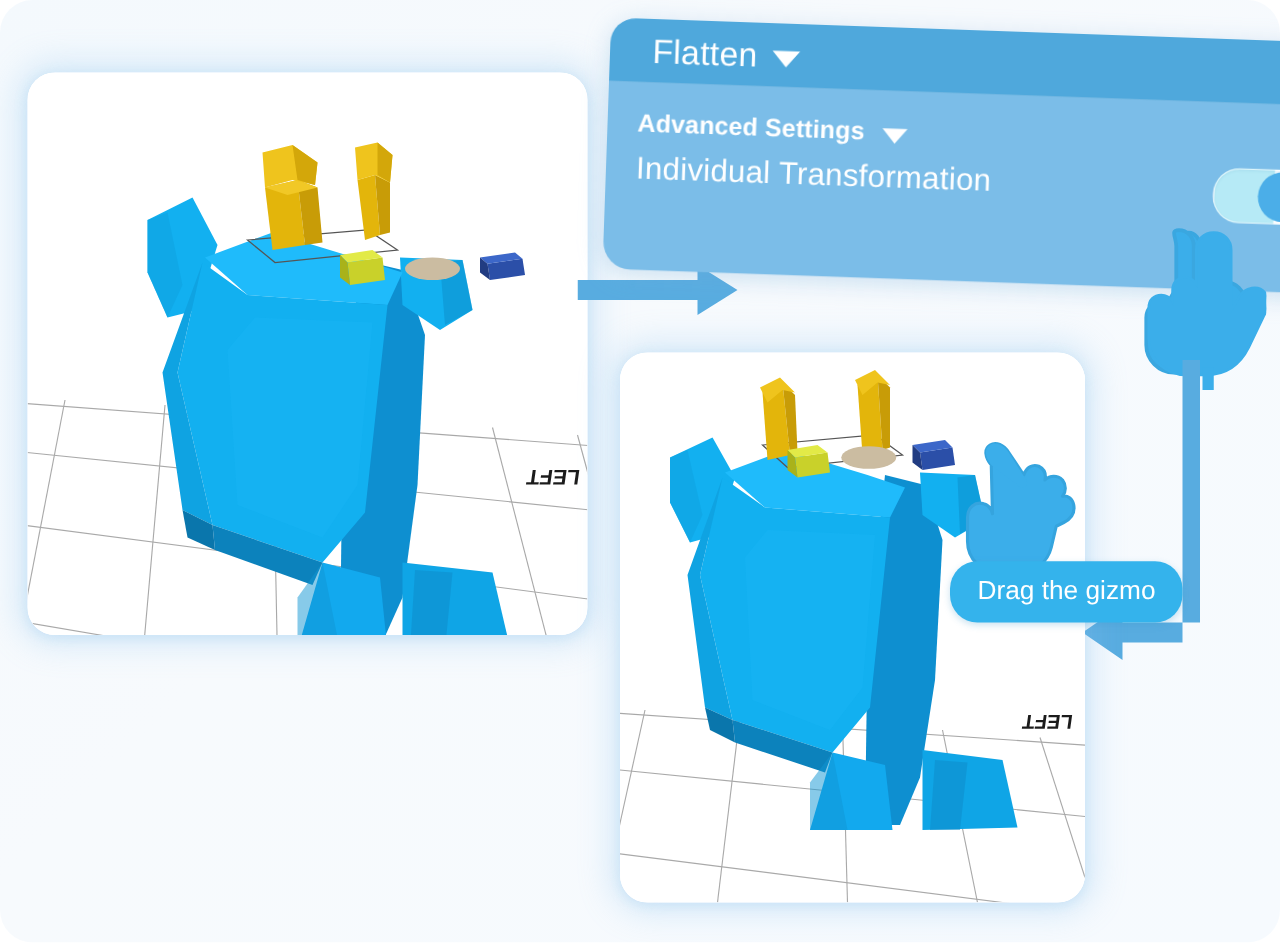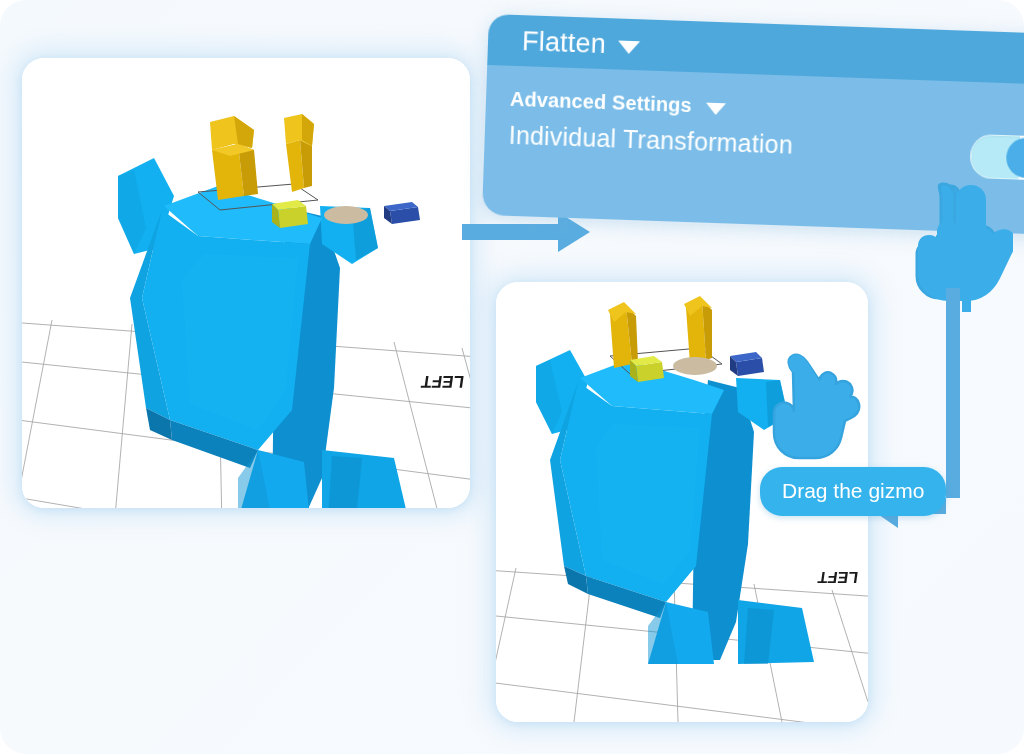--- a/index.html
+++ b/index.html
@@ -127,21 +127,21 @@
   #hand-gizmo  { left: 757px; top: 352px; width: 104px; height: 110px; }
 
   
   .arrow-svg { position: absolute; }
   #arrow-1 { left: 462px; top: 210px; }
   #arrow-2 { left: 860px; top: 288px; }
 
   
   #tooltip {
     position: absolute;
-    left: 760px; top: 467px;
+    left: 760px; top: 449px;
     background: #34B3EC;
     color: #ffffff;
     font-size: 21px;
     padding: 12px 22px 13px 22px;
     border-radius: 22px;
     white-space: nowrap;
     box-shadow: 0 2px 6px rgba(60,150,200,.28);
   }
 </style>
 </head>

